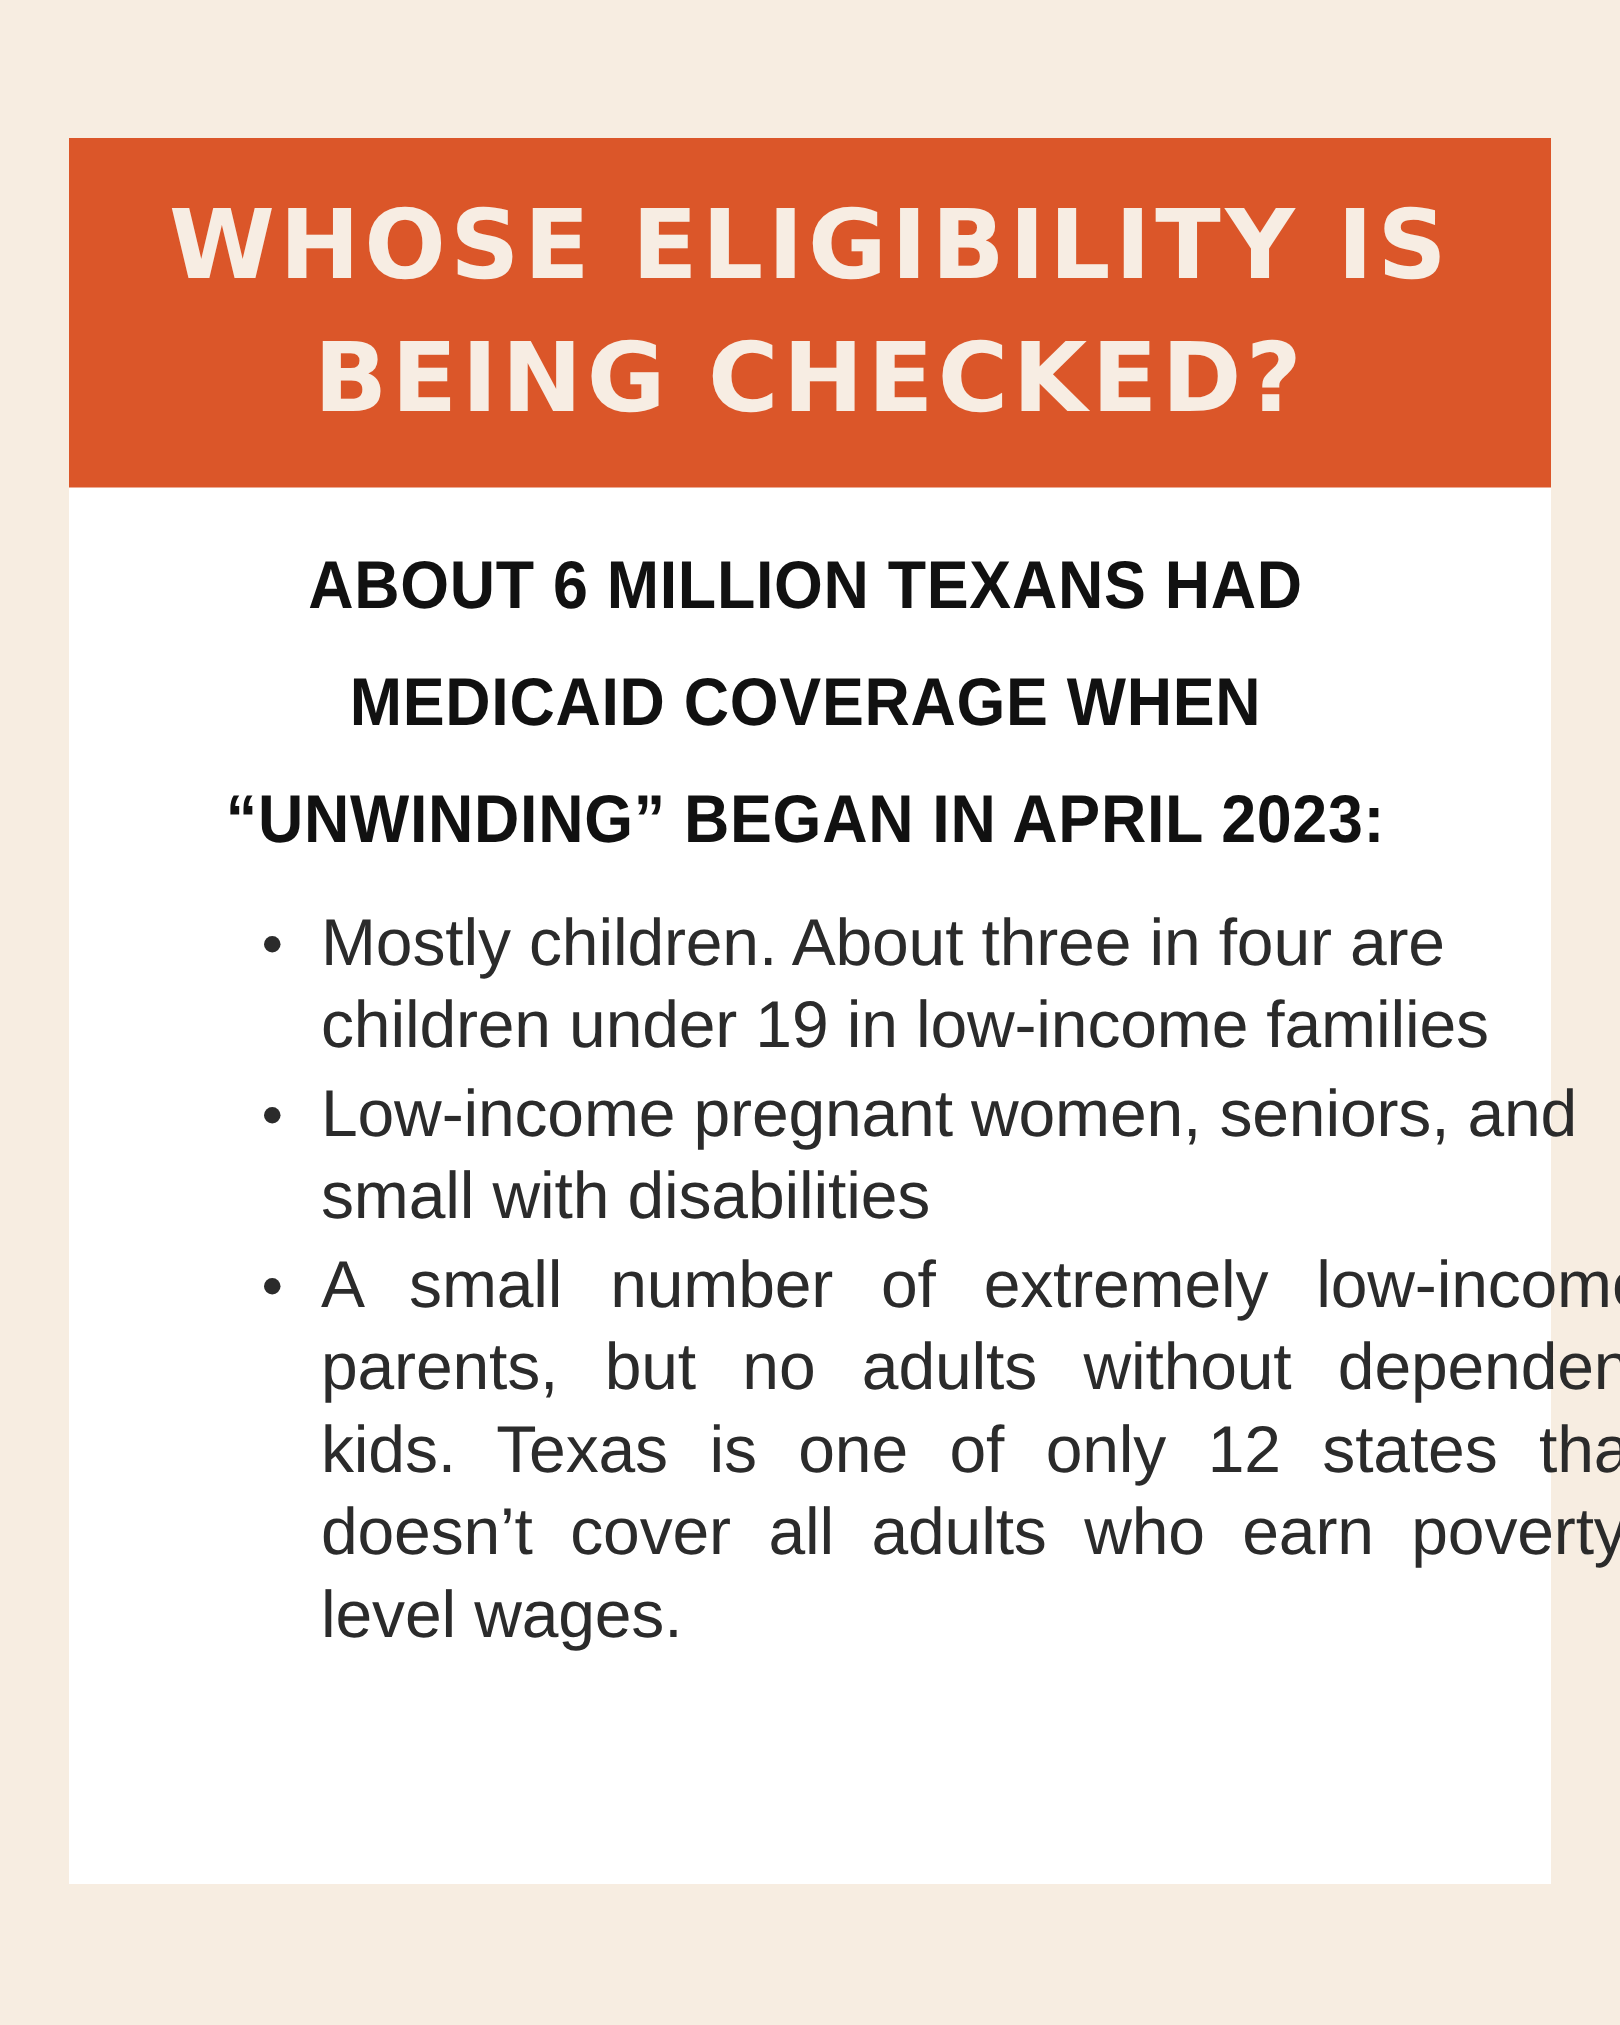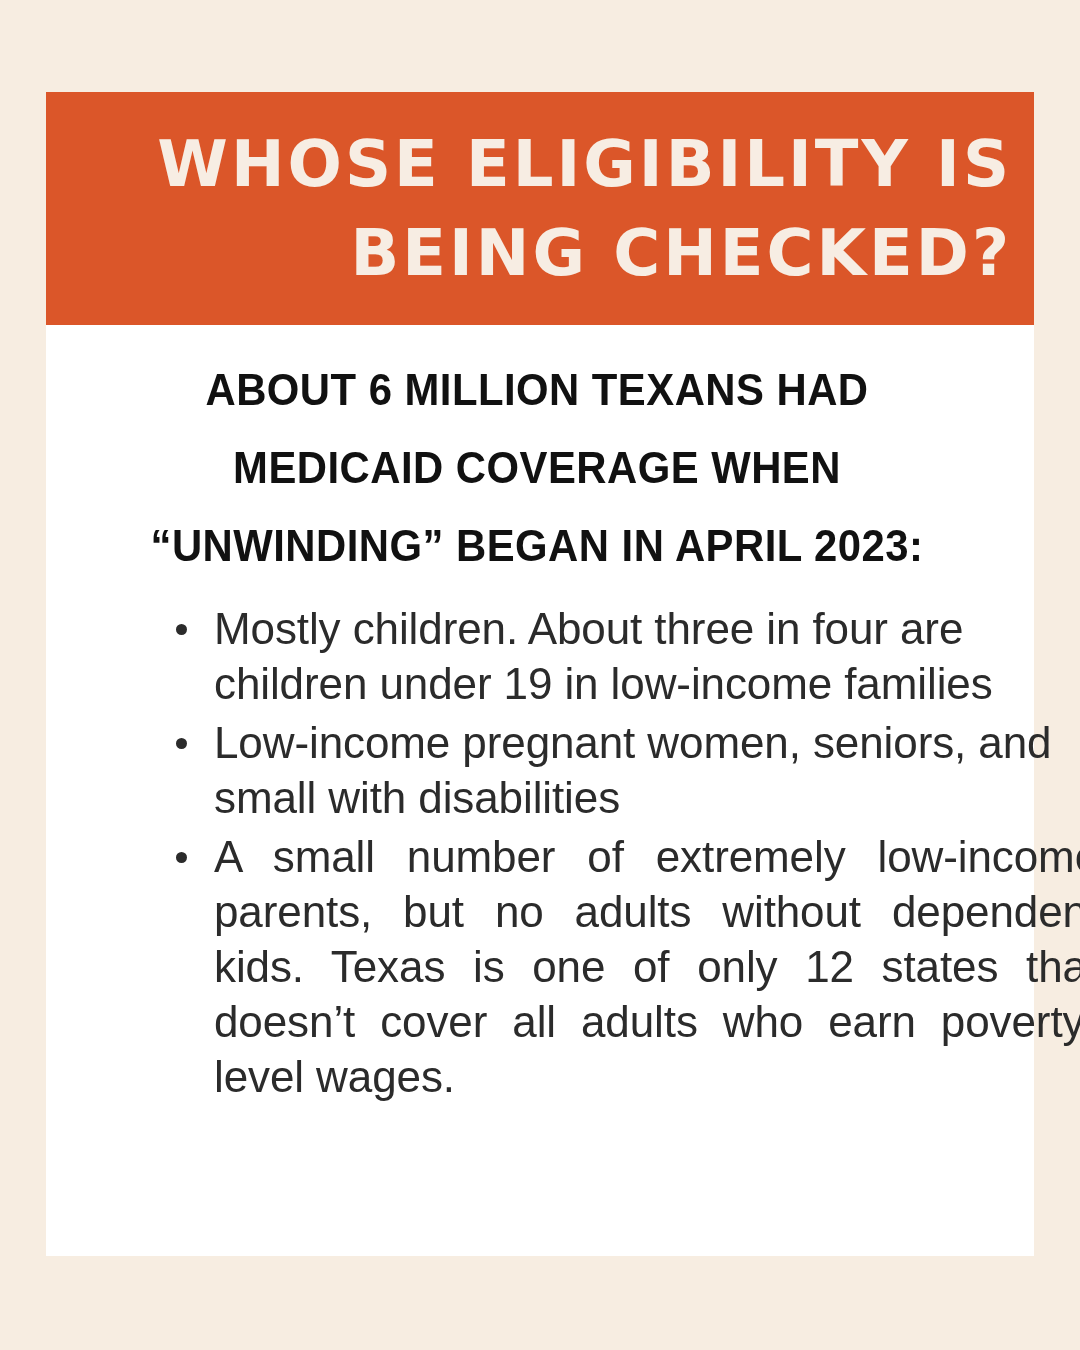--- a/index.html
+++ b/index.html
@@ -44,21 +44,21 @@
     justify-content: center;
   }
 
   .banner-title {
     color: #F7EDE3;
     font-family: "DejaVu Sans", sans-serif;
     font-weight: bold;
     font-size: 64px;
     line-height: 1.38;
     letter-spacing: 3px;
-    text-align: right;
+    text-align: center;
     text-transform: uppercase;
     margin: 0;
     padding: 0 22px;
     display: block;
   }
 
   
   .subtitle {
     position: absolute;
     left: 0;

